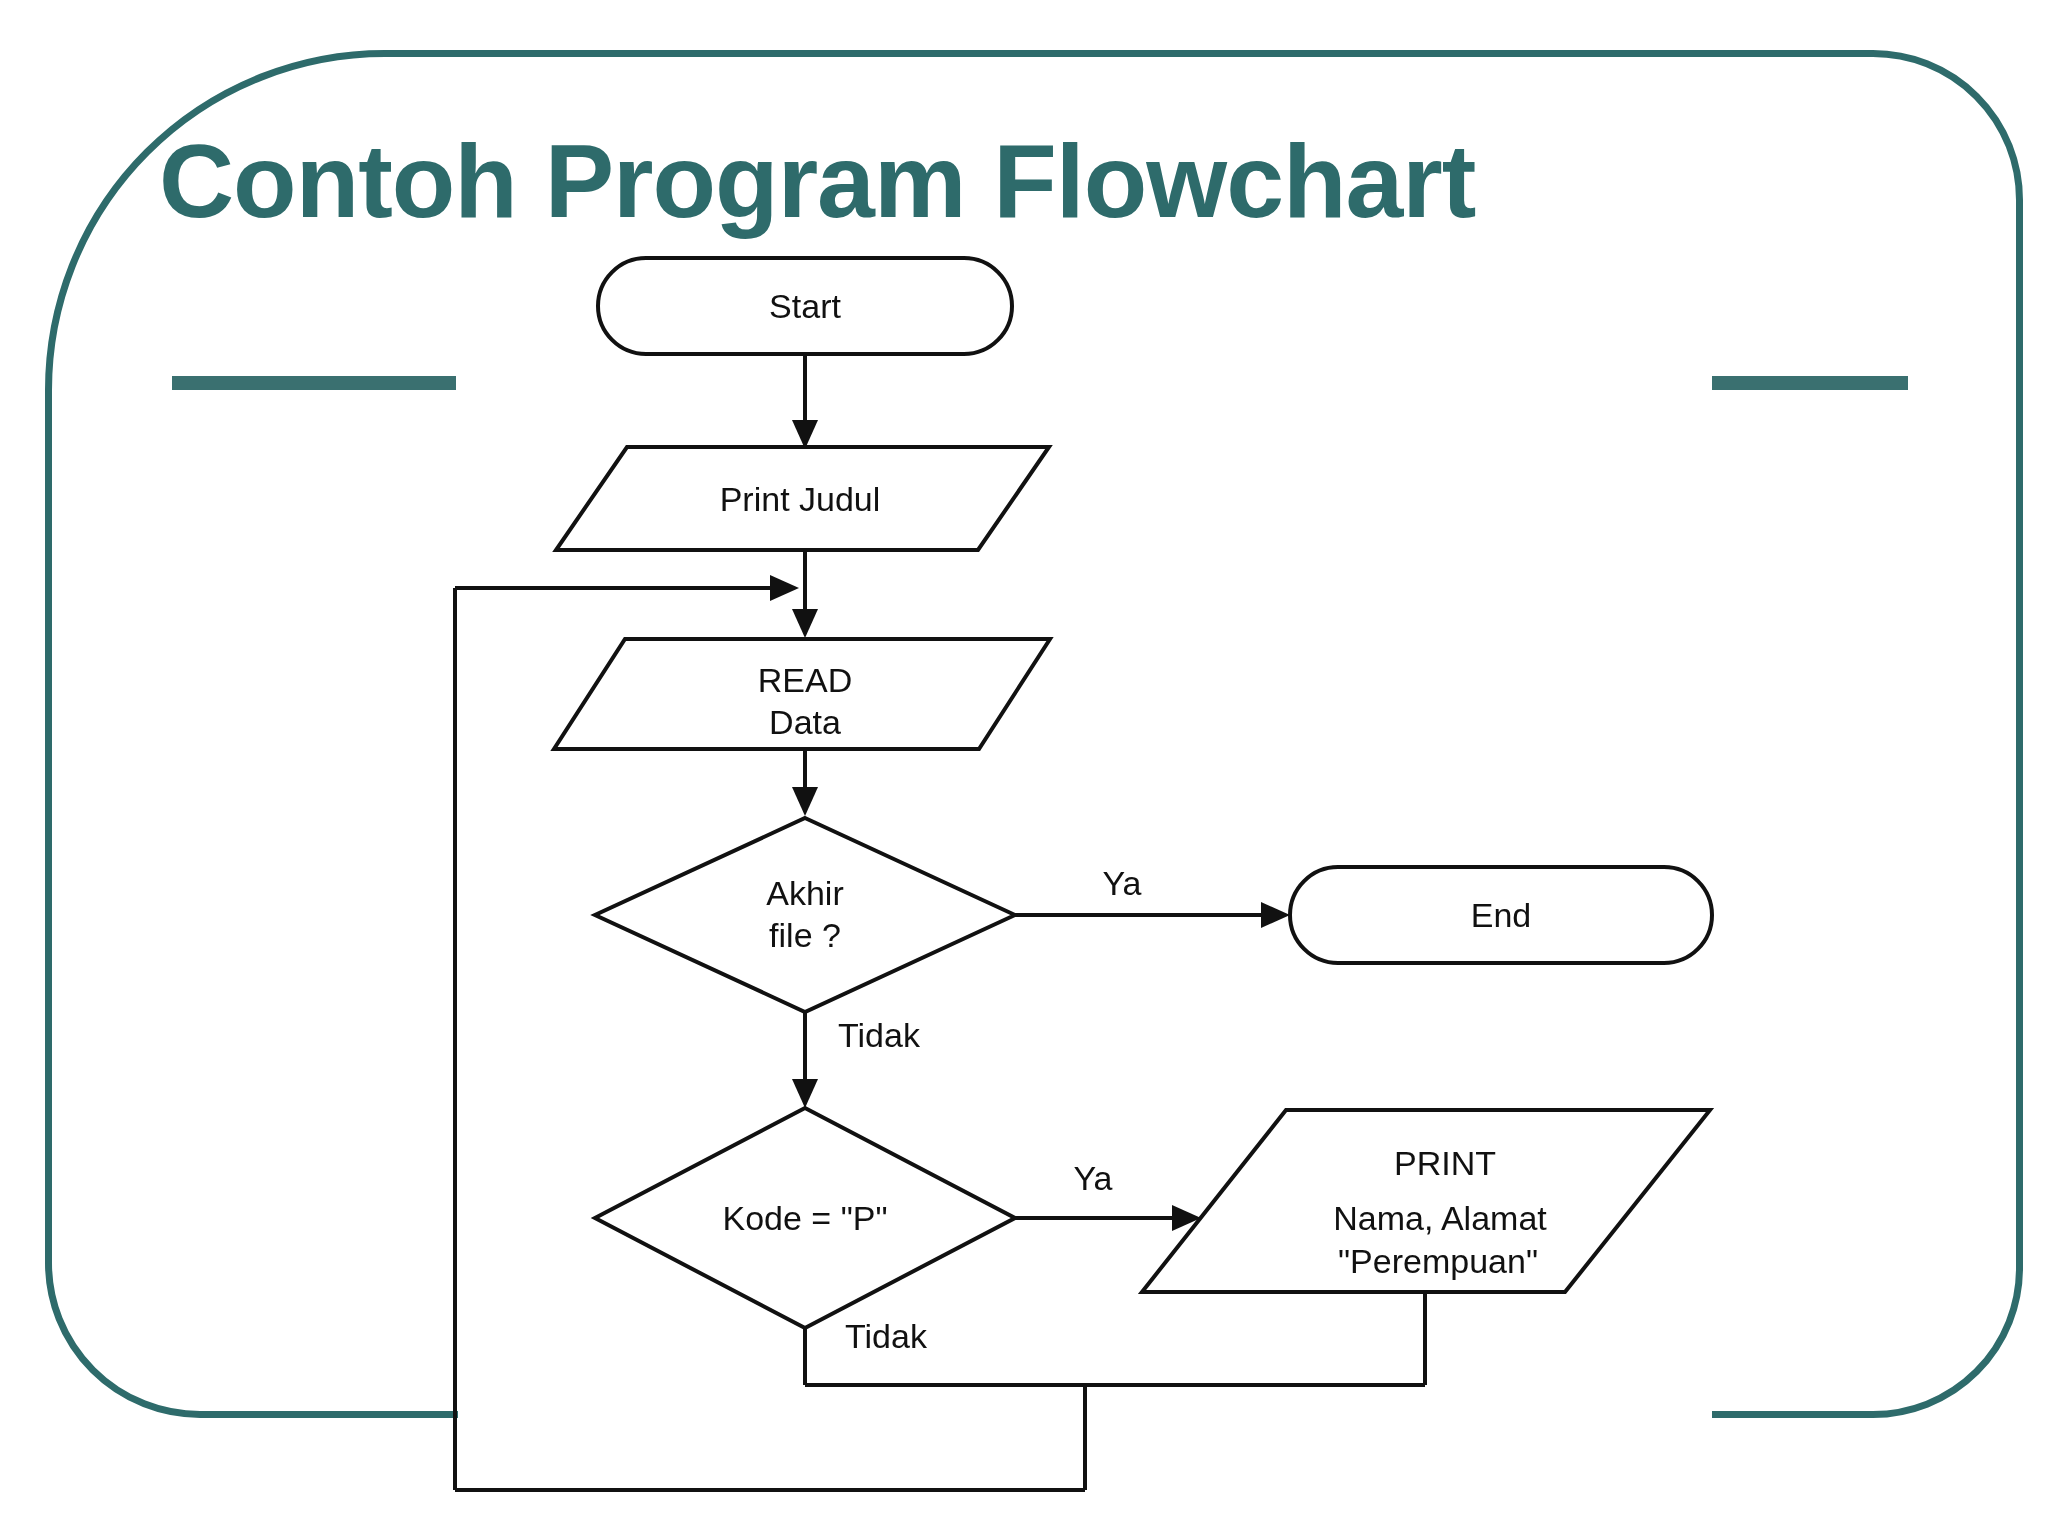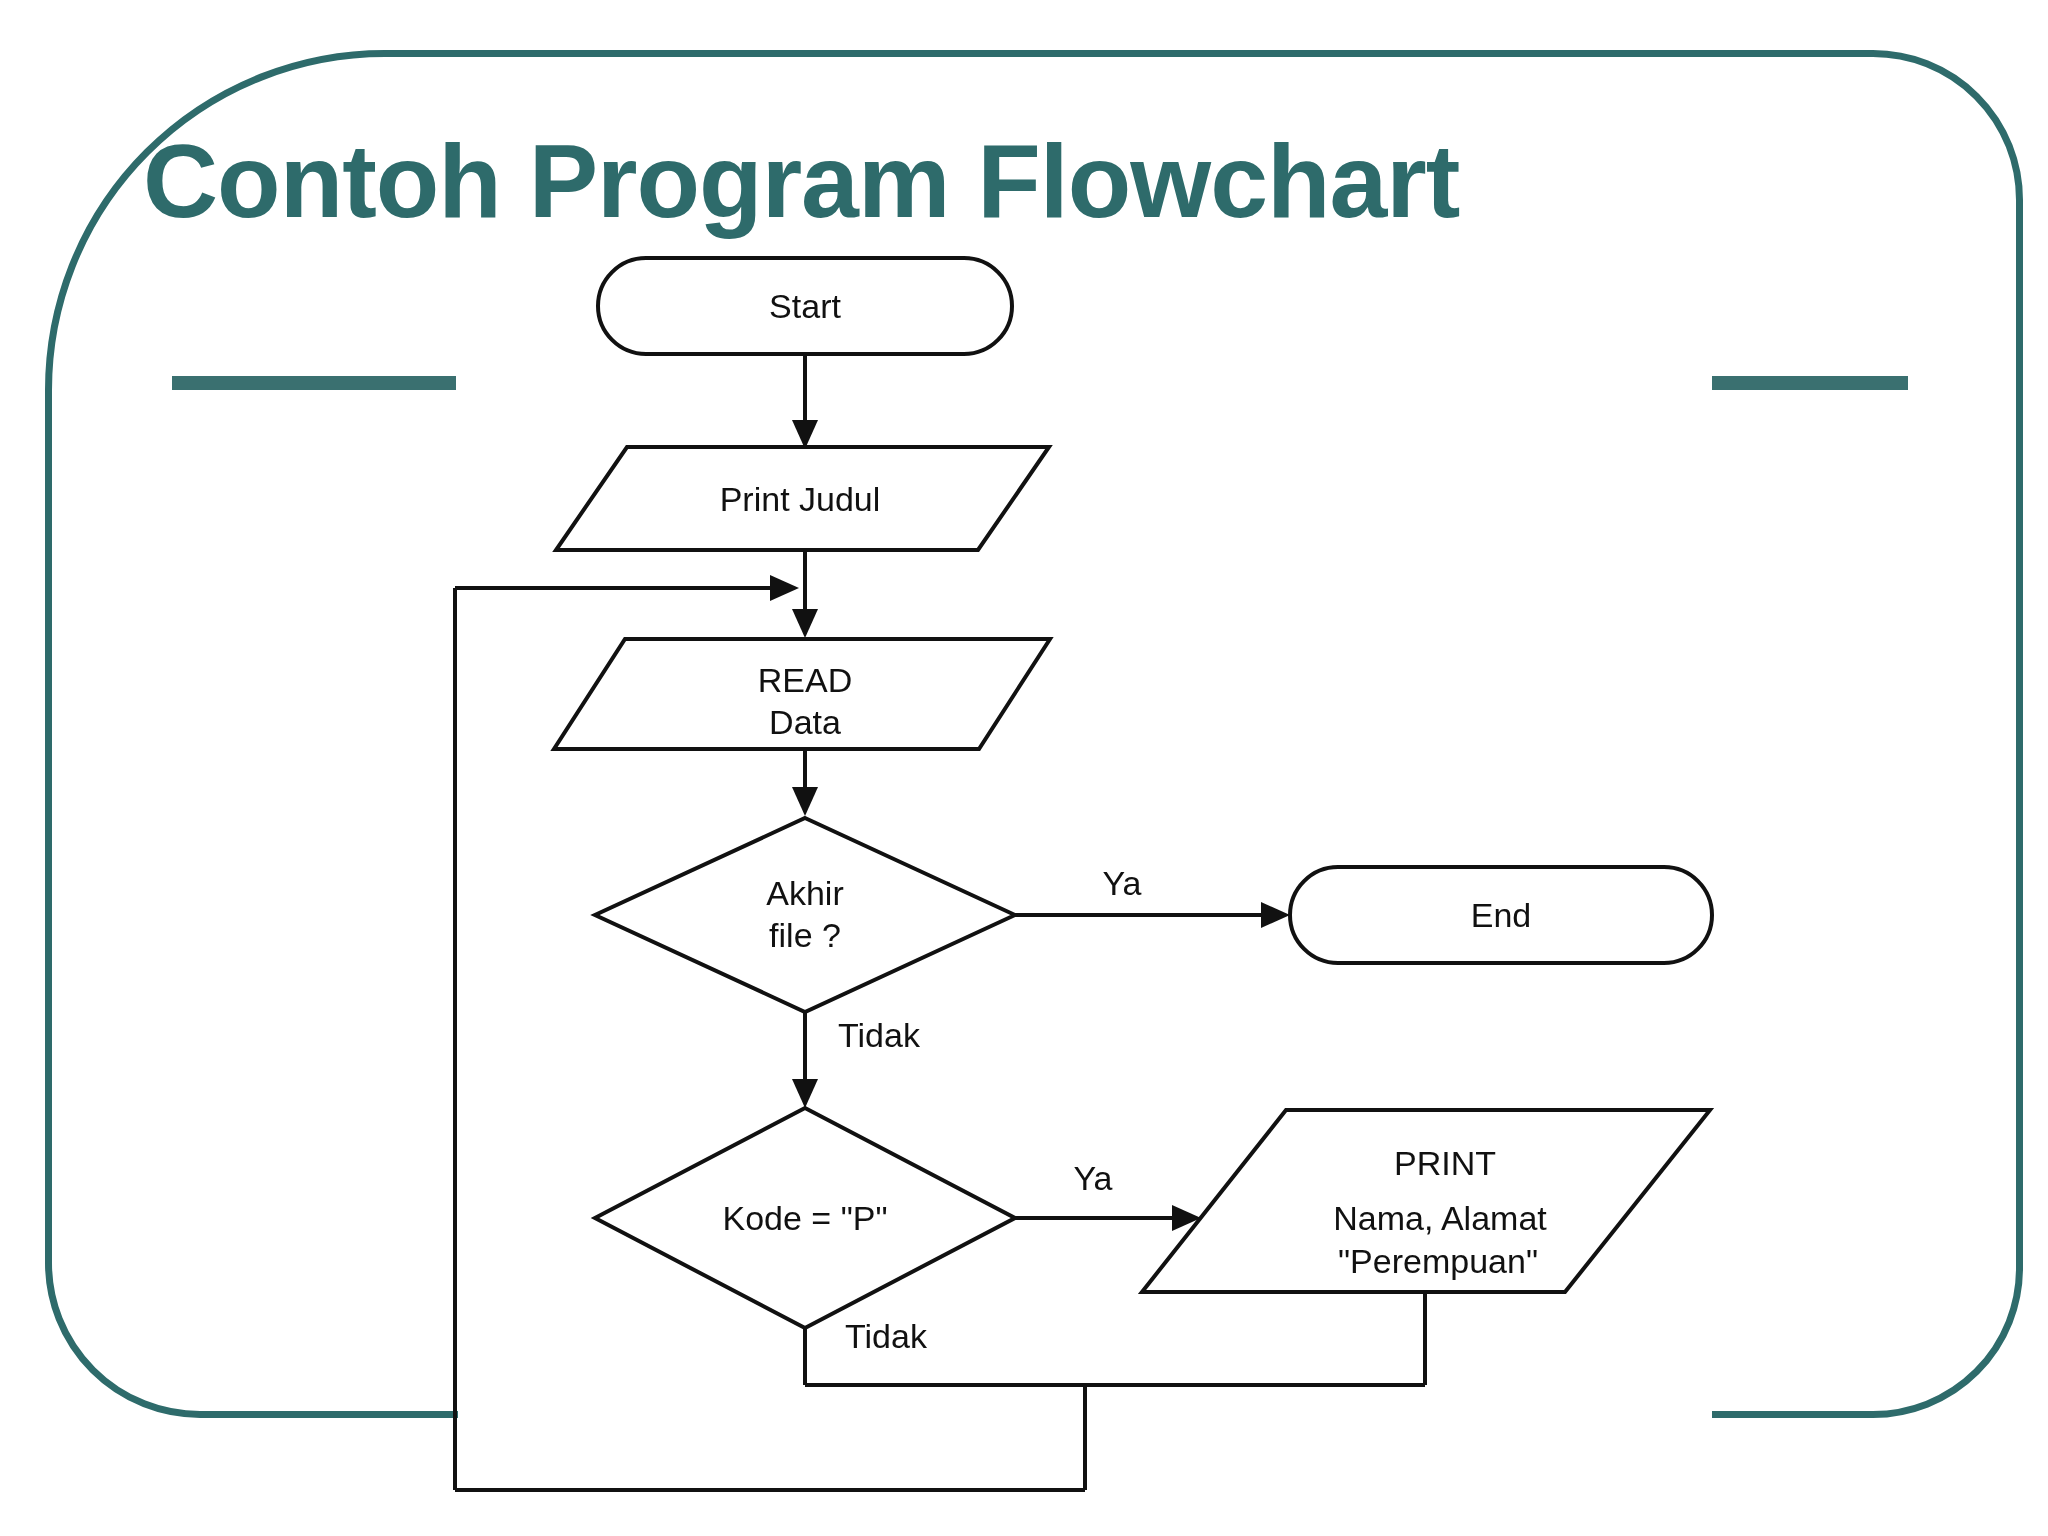--- a/index.html
+++ b/index.html
@@ -27,21 +27,21 @@
   .dash-left{left:172px;top:376px;width:284px;}
   .dash-right{left:1712px;top:376px;width:196px;}
   .border-cover{
     position:absolute;
     left:458px;top:1398px;width:1254px;height:40px;
     background:#ffffff;
     z-index:3;
   }
   .page-title{
     position:absolute;
-    left:143px;top:122px;
+    left:159px;top:122px;
     margin:0;
     font-size:104px;
     font-weight:bold;
     letter-spacing:-1px;
     color:#2E6B6B;
     z-index:4;
     white-space:nowrap;
   }
   svg.flow{
     position:absolute;left:0;top:0;z-index:5;

